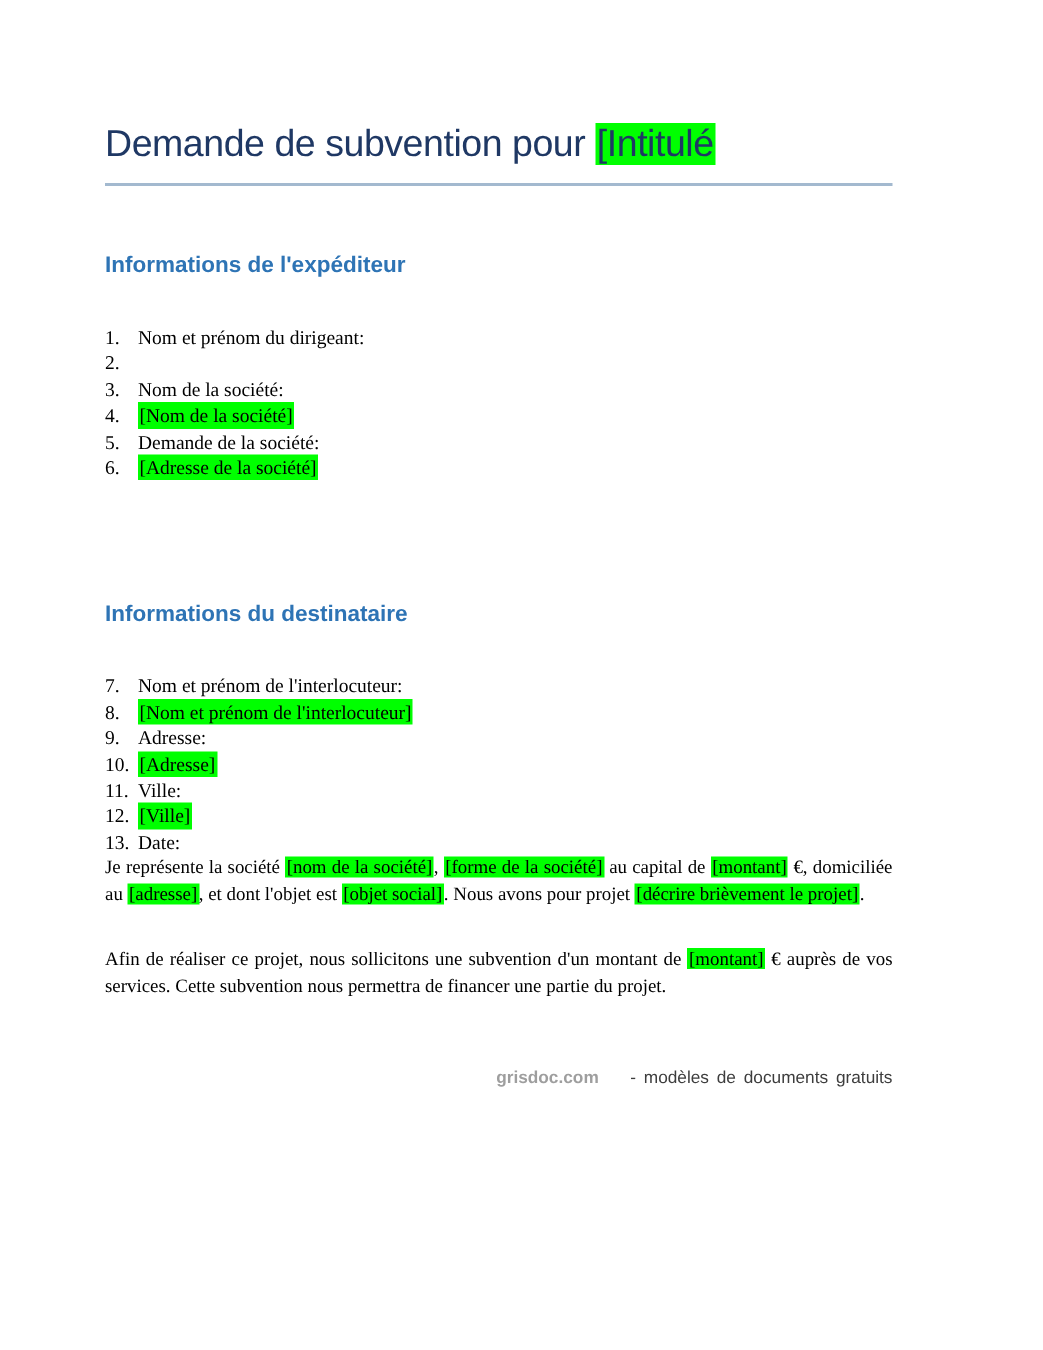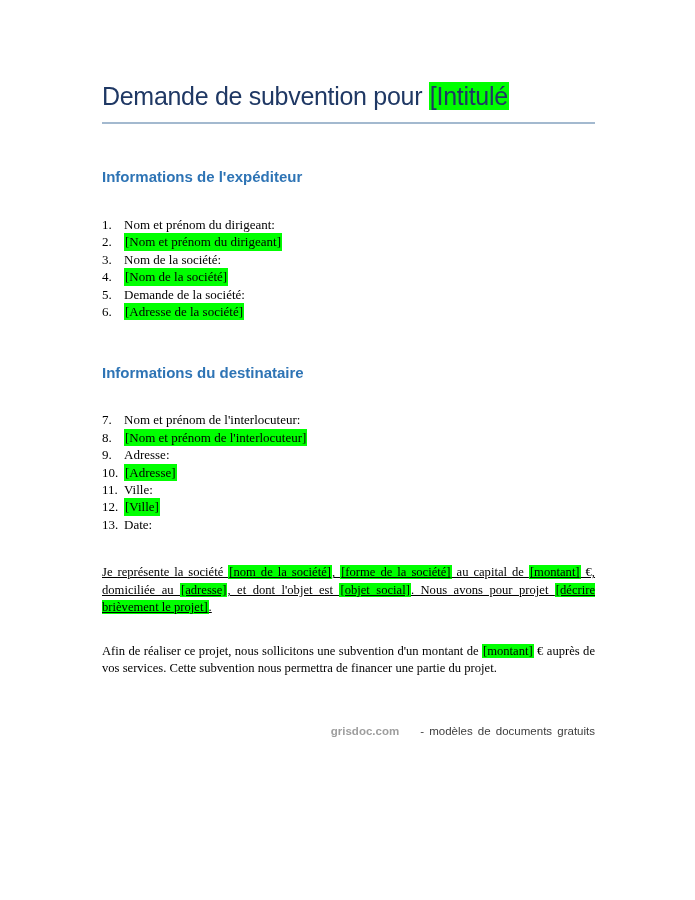--- a/index.html
+++ b/index.html
@@ -8,21 +8,21 @@
     height: 900px;
     background: #ffffff;
     font-family: "Liberation Serif", serif;
     color: #000000;
     overflow: hidden;
   }
   .page {
     box-sizing: border-box;
     width: 695px;
     height: 900px;
-    padding: 78px 100px 0 102px;
+    padding: 78px 100px 0 70px;
     background: #ffffff;
   }
   
   .doc-title {
     font-family: "Liberation Sans", sans-serif;
     font-size: 25px;
     line-height: 36px;
     letter-spacing: -0.3px;
     color: #1f3864;
     border-bottom: 2px solid #a3b9cf;
@@ -34,35 +34,35 @@
   
   .section-heading {
     font-family: "Liberation Sans", sans-serif;
     font-size: 15px;
     line-height: 18px;
     font-weight: bold;
     color: #2e74b5;
     margin: 0;
   }
   .heading-1 { margin-top: 44px; }
-  .heading-2 { margin-top: 44px; }
+  .heading-2 { margin-top: 81px; }
   
   .num-list { font-size: 13px; line-height: 17.4px; }
   .list-1 { margin-top: 30px; }
   .list-2 { margin-top: 29px; }
   .li { display: flex; }
   .li .num { width: 22px; flex: none; }
   
   .para {
     font-size: 12.6px;
     line-height: 17.5px;
     margin: 0;
   }
   .salutation { margin-top: 28px; font-size: 13px; line-height: 17.5px; }
-  .para-company { margin-top: 31px; text-align: justify; text-decoration: underline; }
+  .para-company { text-align: justify; }
   .para-request { margin-top: 26px; text-align: justify; font-family: Liberation Serif, serif; }
   
   .footer {
     margin-top: 46px;
     text-align: right;
     font-family: "Liberation Sans", sans-serif;
     font-size: 11.5px;
     line-height: 14px;
   }
   .footer .site { color: #9e9e9e; font-weight: bold; text-decoration: none; }
@@ -77,21 +77,20 @@
 
   <h2 class="section-heading heading-1">Informations de l'expéditeur</h2>
 
   <div class="num-list list-1">
     <div class="li">
         <span class="num">1.</span>
         <span class="txt">Nom et prénom du dirigeant:</span>
       </div>
     <div class="li">
         <span class="num">2.</span>
-        <span class="txt hl">[Nom et prénom du dirigeant]</span>
       </div>
     <div class="li">
         <span class="num">3.</span>
         <span class="txt">Nom de la société:</span>
       </div>
     <div class="li">
         <span class="num">4.</span>
         <span class="txt hl">[Nom de la société]</span>
       </div>
     <div class="li">

